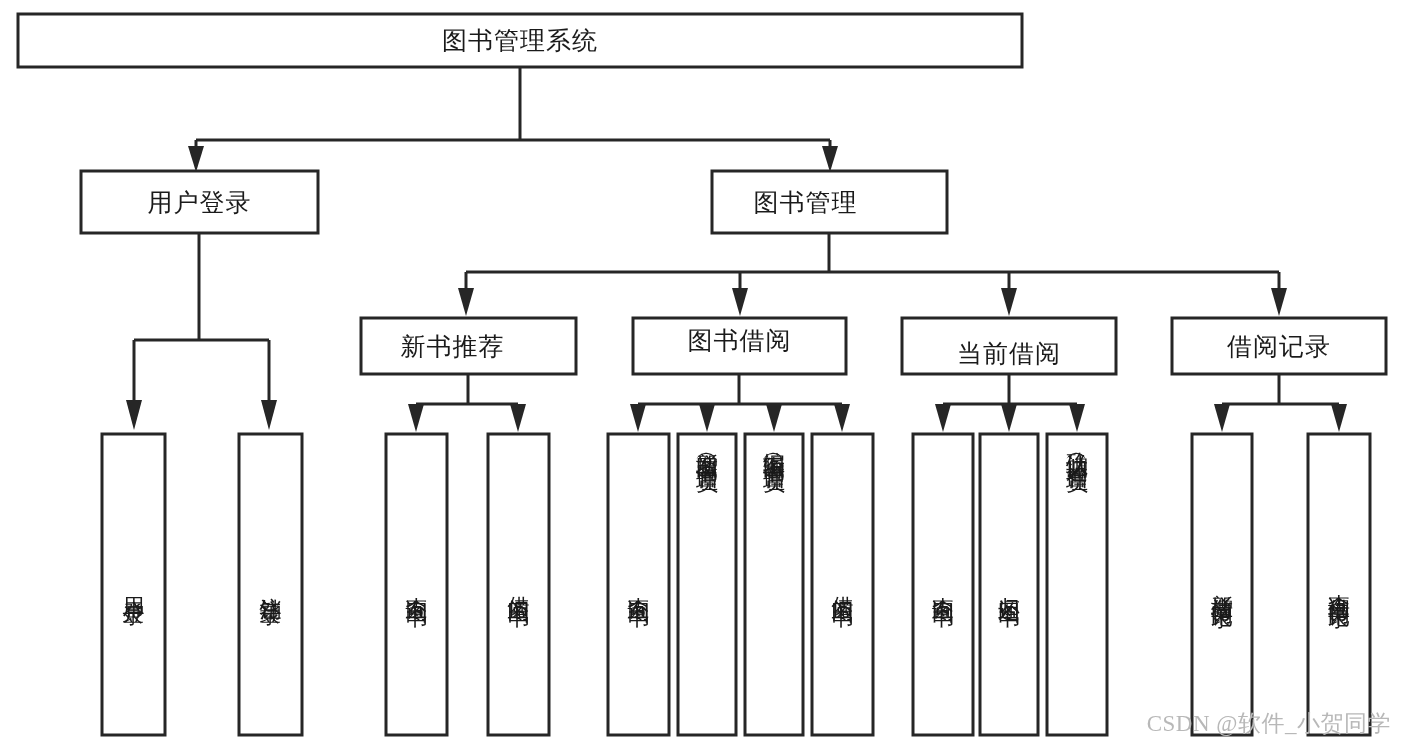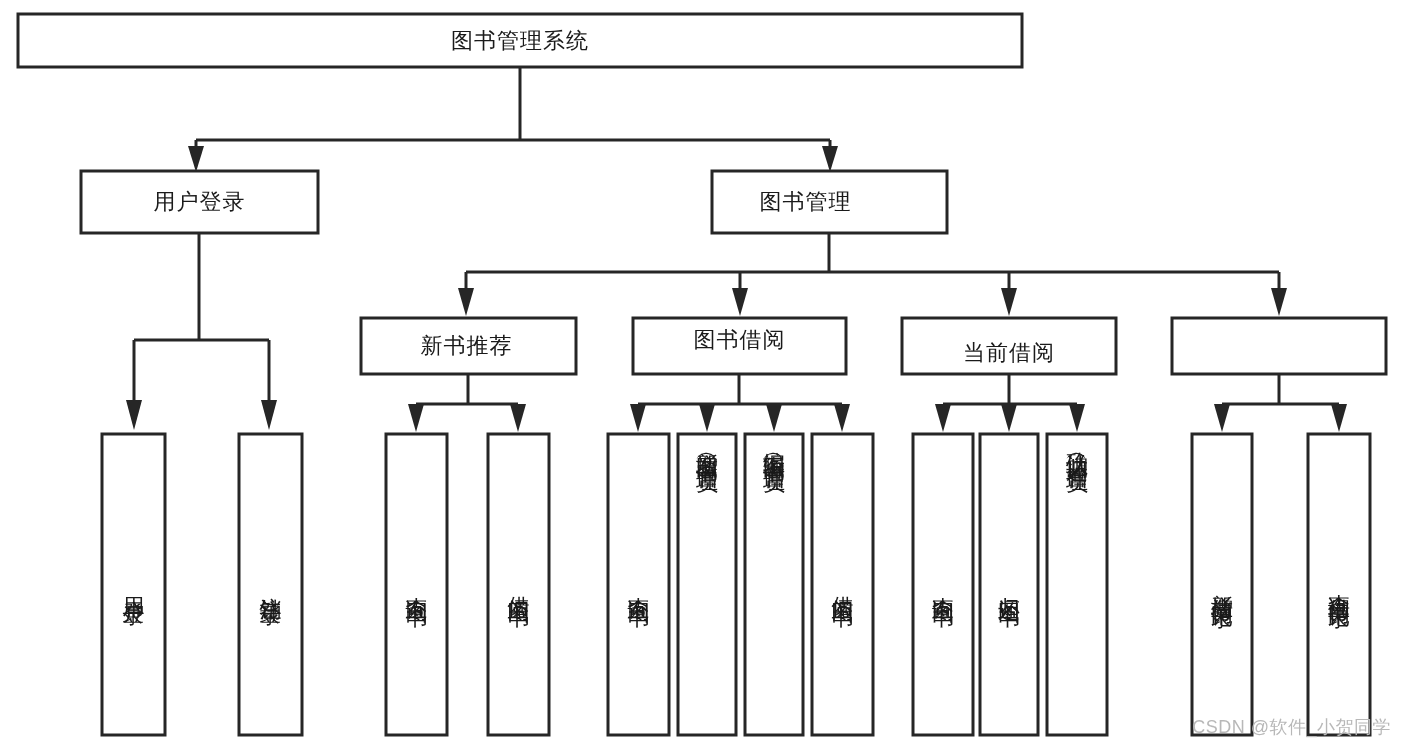--- a/index.html
+++ b/index.html
@@ -60,31 +60,31 @@
   }
   .hlabel-wrap {
     position: absolute;
     display: flex;
     align-items: center;
     justify-content: center;
     pointer-events: none;
   }
   .hlabel-text {
     font-family: "Liberation Sans", "DejaVu Sans", sans-serif;
-    font-size: 22px;
+    font-size: 25px;
     color: #1a1a1a;
     white-space: nowrap;
     letter-spacing: 1px;
   }
   .watermark {
     position: absolute;
     right: 14px;
     bottom: 8px;
-    font-family: Liberation Sans, sans-serif;
-    font-size: 18px;
+    font-family: Liberation Serif, serif;
+    font-size: 23px;
     color: #b8b8b8;
     white-space: nowrap;
     letter-spacing: 0.5px;
     text-align: center;
   }
 </style>
 </head>
 <body>
 
 <div id="diagram-root">
@@ -187,32 +187,35 @@
   </div>
 
   <div class="hlabel-wrap" style="left:81px; top:171px; width:237px; height:62px;">
     <span class="hlabel-text">用户登录</span>
   </div>
 
   <div class="hlabel-wrap" style="left:712px; top:171px; width:187px; height:62px;">
     <span class="hlabel-text">图书管理</span>
   </div>
 
-  <div class="hlabel-wrap" style="left:359px; top:318px; width:215px; height:56px;">
+  <div class="hlabel-wrap" style="left:345px; top:318px; width:215px; height:56px;">
     <span class="hlabel-text">新书推荐</span>
   </div>
 
   <div class="hlabel-wrap" style="left:633px; top:318px; width:213px; height:44px;">
     <span class="hlabel-text">图书借阅</span>
   </div>
 
   <div class="hlabel-wrap" style="left:902px; top:318px; width:214px; height:70px;">
     <span class="hlabel-text">当前借阅</span>
   </div>
 
+  <div class="hlabel-wrap" style="left:1172px; top:318px; width:214px; height:56px;">
+    <span class="hlabel-text">借阅记录</span>
+  </div>
 
   <div class="vlabel-wrap" style="left:102px; top:434px; width:63px; height:301px;">
     <span class="vlabel-text">用户登录</span>
   </div>
   <div class="vlabel-wrap" style="left:239px; top:434px; width:63px; height:301px;">
     <span class="vlabel-text">注销登录</span>
   </div>
 
   <div class="vlabel-wrap" style="left:386px; top:434px; width:61px; height:301px;">
     <span class="vlabel-text">查询图书</span>

